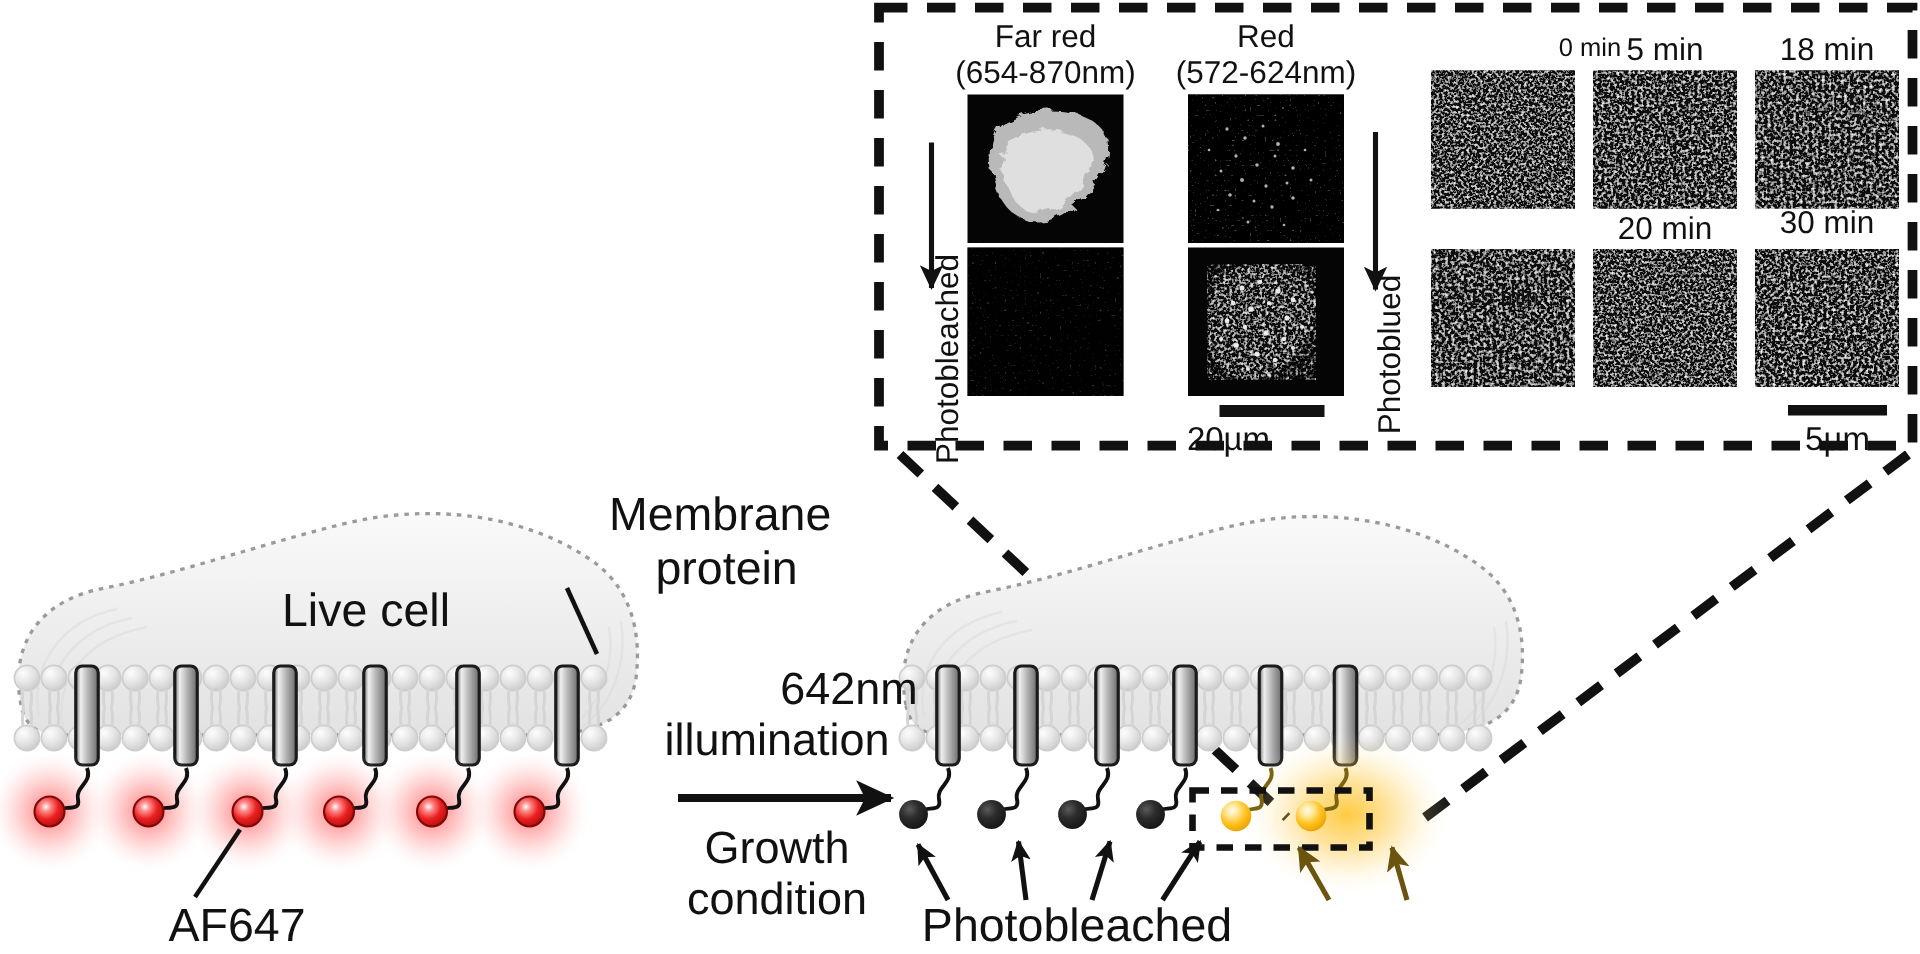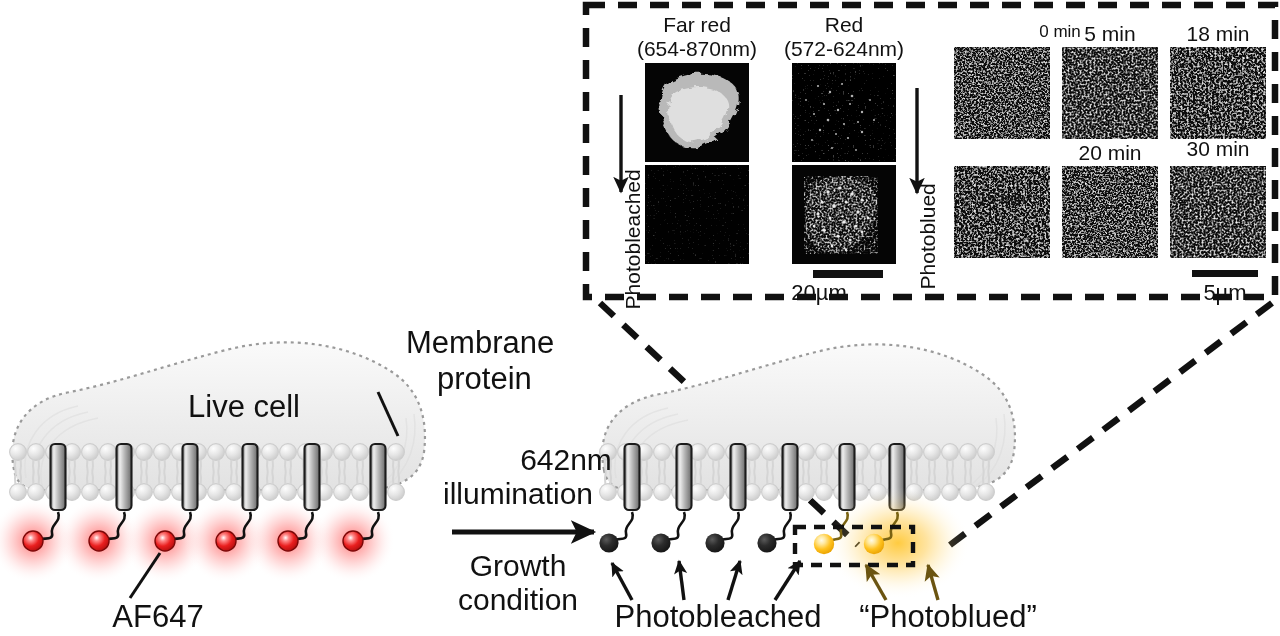--- a/index.html
+++ b/index.html
@@ -446,15 +446,14 @@
   <div class="txt c" style="left:244px;top:390px;font-size:31px;">Live cell</div>
   <div class="txt" style="left:437px;top:362px;font-size:31px;">protein</div>
   <div class="txt c" style="left:158px;top:600px;font-size:31px;">AF647</div>
 
   <div class="txt c" style="left:518px;top:444px;font-size:30px;margin-left:48px;">642nm</div>
   <div class="txt c" style="left:518px;top:478px;font-size:30px;">illumination</div>
   <div class="txt c" style="left:518px;top:550px;font-size:30px;">Growth</div>
   <div class="txt c" style="left:518px;top:584px;font-size:30px;">condition</div>
 
   <div class="txt c" style="left:718px;top:600px;font-size:31px;">Photobleached</div>
-  <div class="txt c" style="left:948px;top:600px;font-size:31px;">“Photoblued”</div>
 
 </div>
 
 </body></html>

